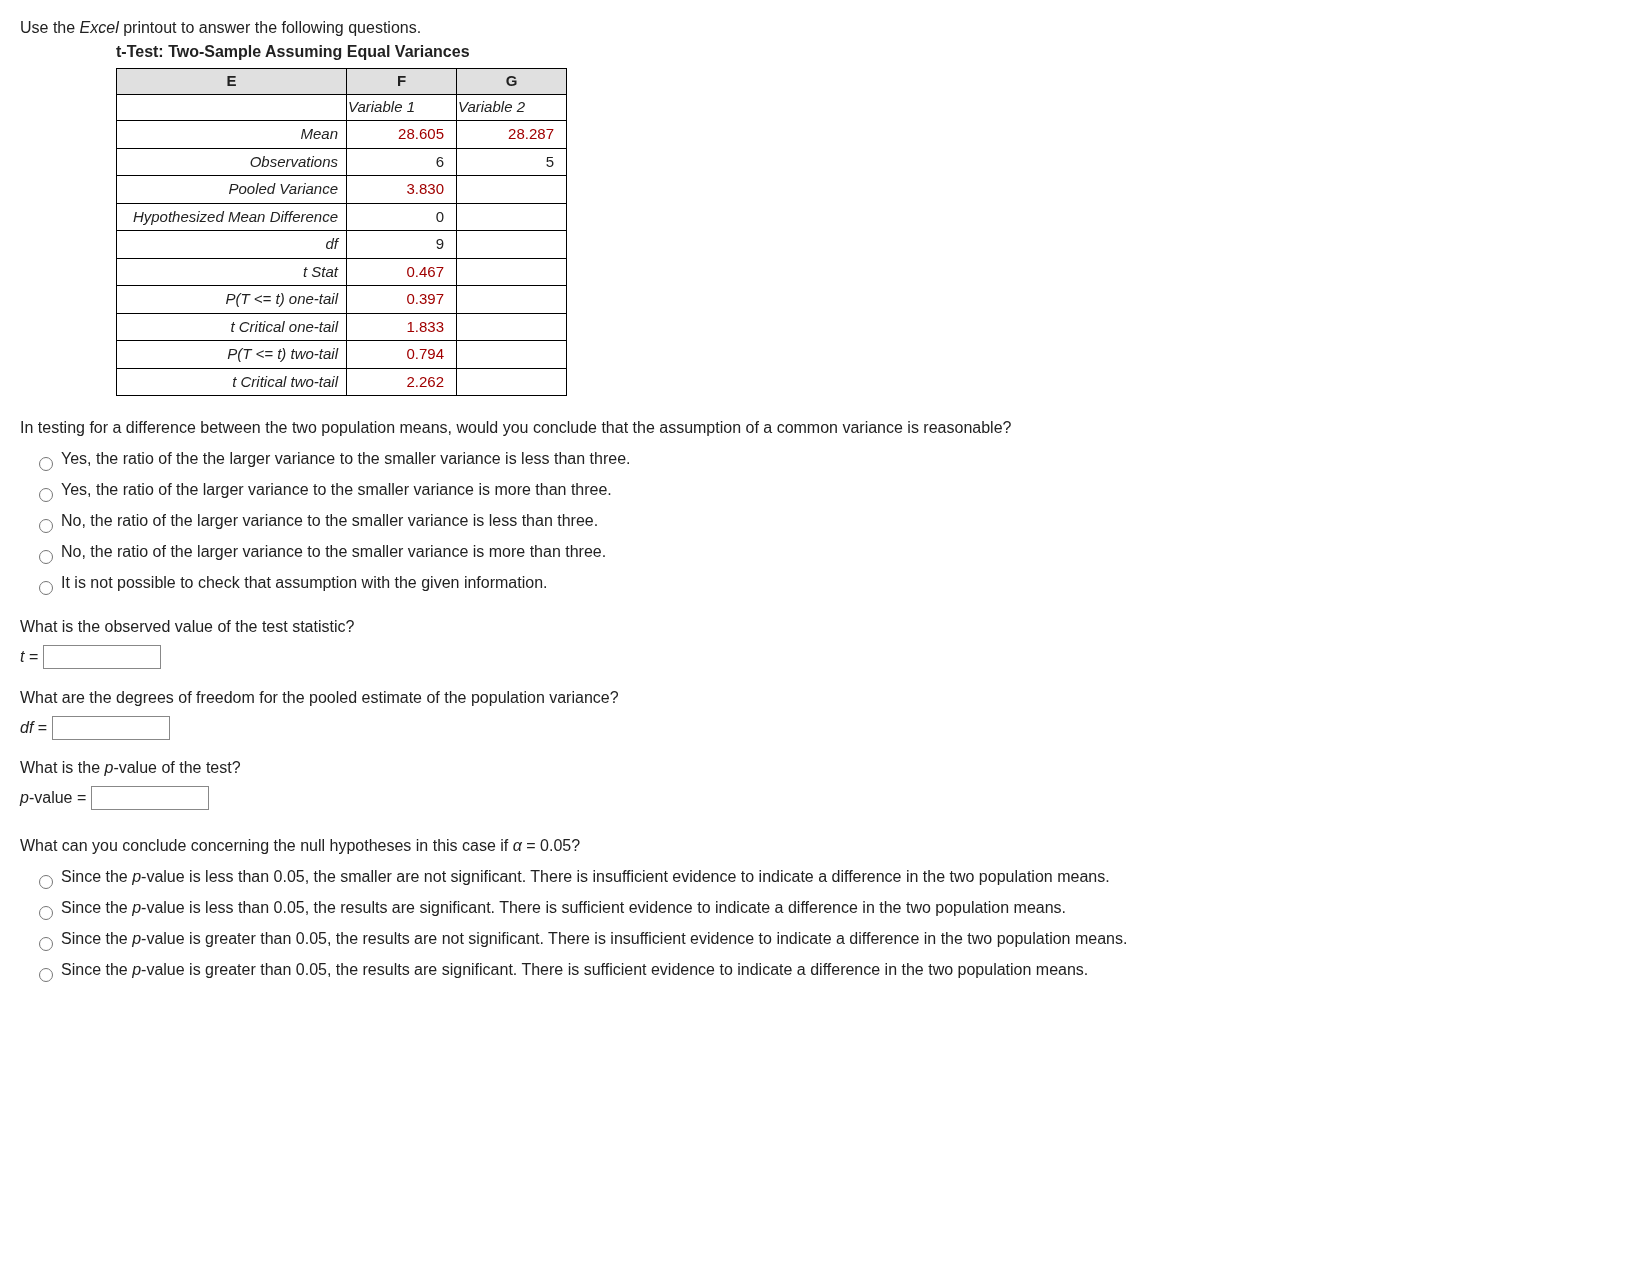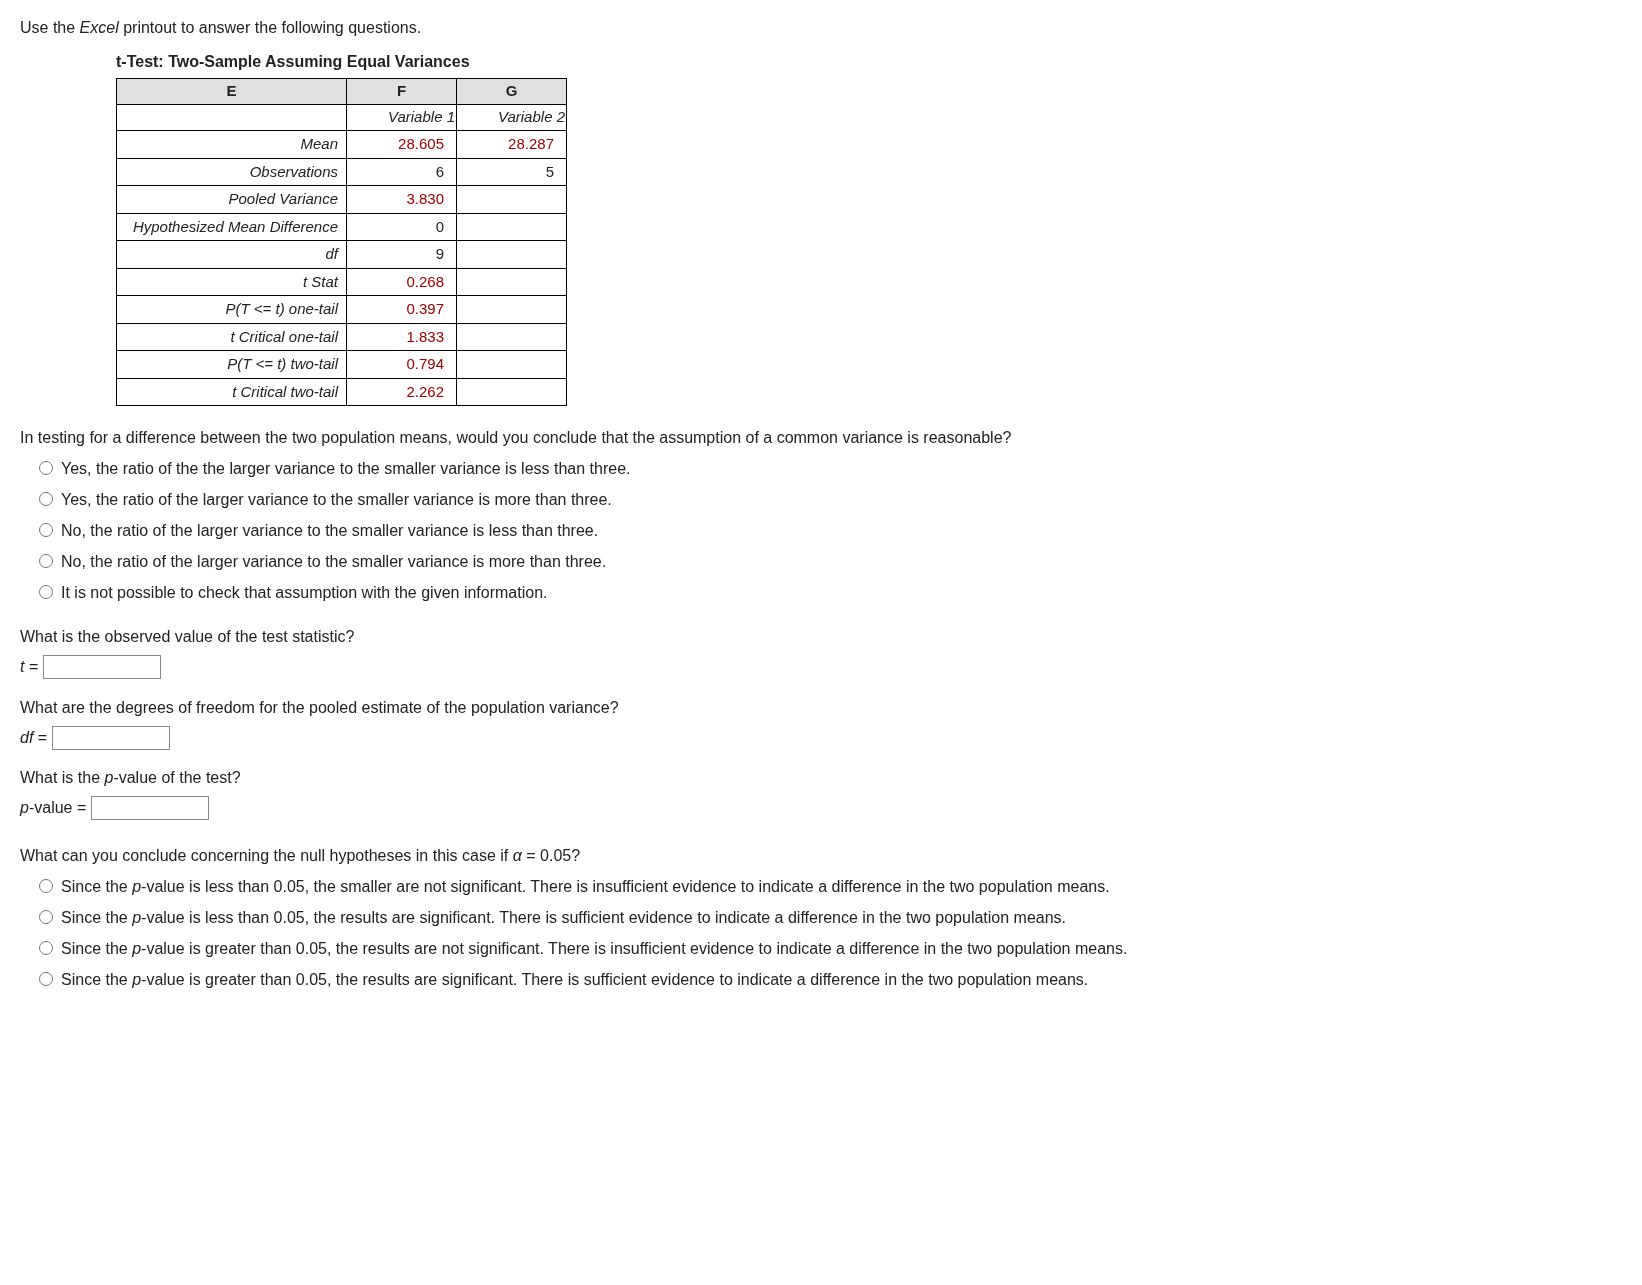--- a/index.html
+++ b/index.html
@@ -5,21 +5,20 @@
     body {
       font-family: Arial, Helvetica, sans-serif;
       font-size: 16px;
       color: #222;
       margin: 0;
       padding: 16px 20px;
       background: #fff;
       line-height: 1.5;
     }
     .intro {
-      margin-bottom: 10px;
     }
     .italic { font-style: italic; }
     .table-title {
       font-weight: bold;
       margin-left: 96px;
       margin-bottom: 4px;
       font-size: 16px;
     }
     .excel-table {
       margin-left: 96px;
@@ -35,32 +34,32 @@
     .excel-table th {
       background: #e0e0e0;
       font-weight: bold;
       text-align: center;
     }
     .excel-table .col-e { width: 230px; }
     .excel-table .col-f { width: 110px; }
     .excel-table .col-g { width: 110px; }
     .excel-table td.label { padding: 2px 8px; text-align: right; font-style: italic; }
     .excel-table td.num   { padding: 0 12px; text-align: right; }
-    .excel-table td.center{ text-align: right; font-style: italic; }
+    .excel-table td.center{ text-align: left; font-style: italic; }
     .excel-table .red { color: #a00000; }
     .question {
       margin-top: 20px;
       margin-bottom: 6px;
     }
     .options {
       margin-left: 14px;
     }
     .option {
       display: flex;
-      align-items: flex-start;
+      align-items: flex-end;
       margin: 7px 0;
     }
     .option input[type=radio] {
       margin-top: 4px;
       margin-right: 8px;
       width: 14px;
       height: 14px;
     }
     .input-line {
       margin-top: 6px;
@@ -123,21 +122,21 @@
         <td class="num">0</td>
         <td class="num"></td>
       </tr>
       <tr>
         <td class="label">df</td>
         <td class="num">9</td>
         <td class="num"></td>
       </tr>
       <tr>
         <td class="label">t Stat</td>
-        <td class="num red">0.268</td>
+        <td class="num red">0.467</td>
         <td class="num red"></td>
       </tr>
       <tr>
         <td class="label">P(T &lt;= t) one-tail</td>
         <td class="num red">0.397</td>
         <td class="num red"></td>
       </tr>
       <tr>
         <td class="label">t Critical one-tail</td>
         <td class="num red">1.833</td>

